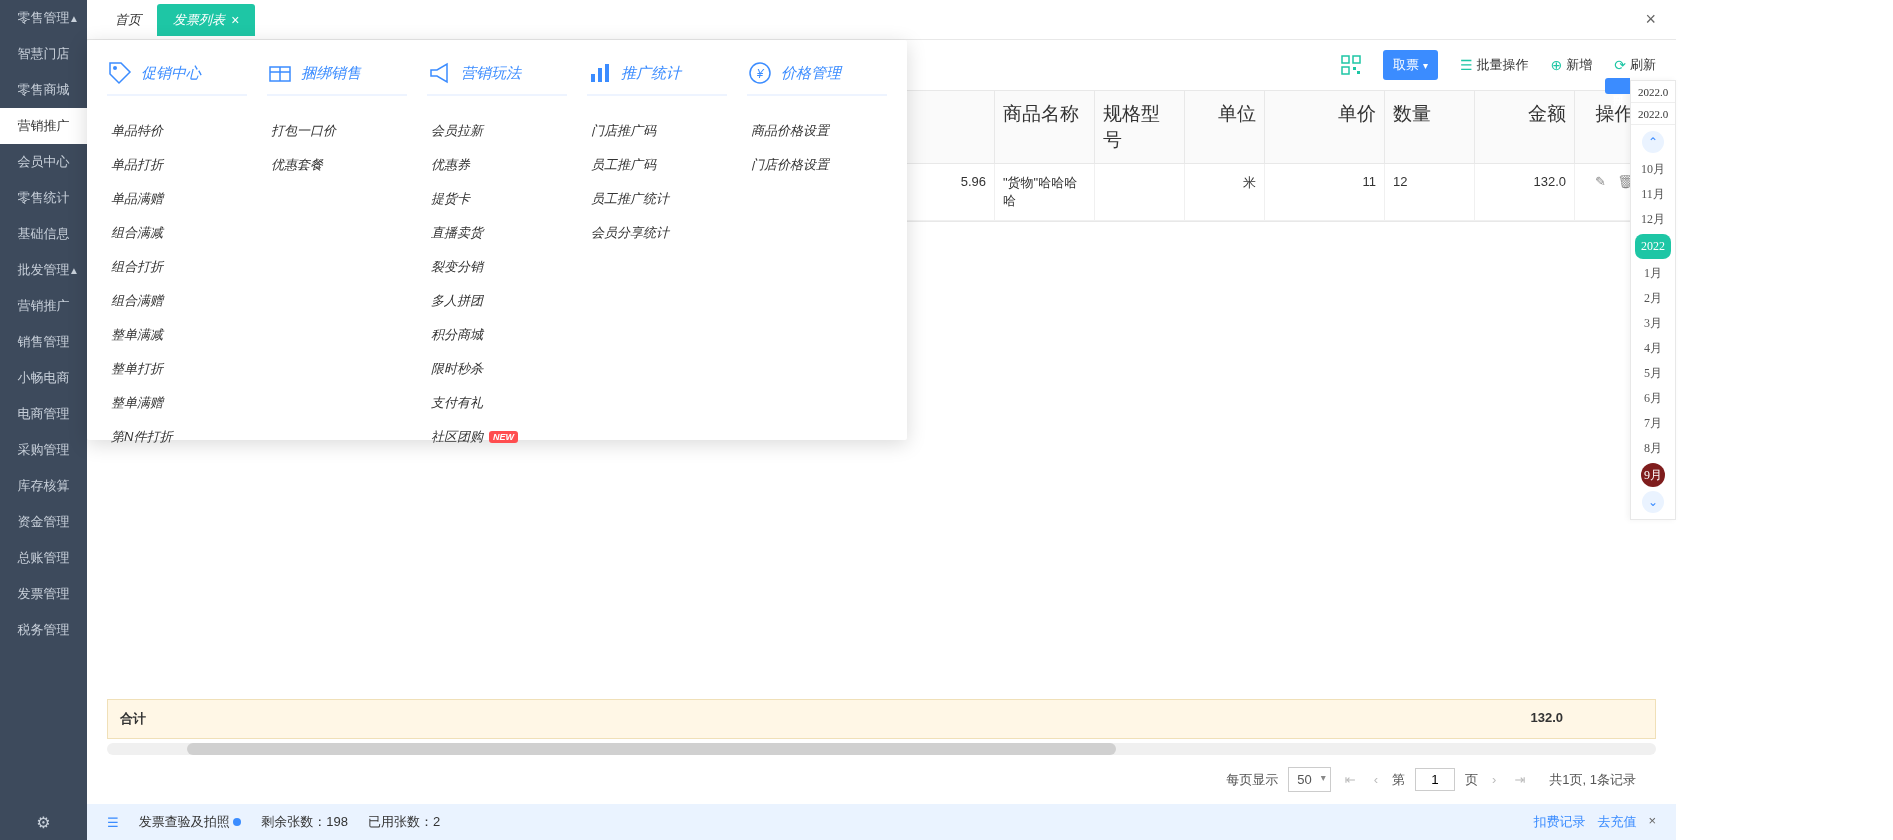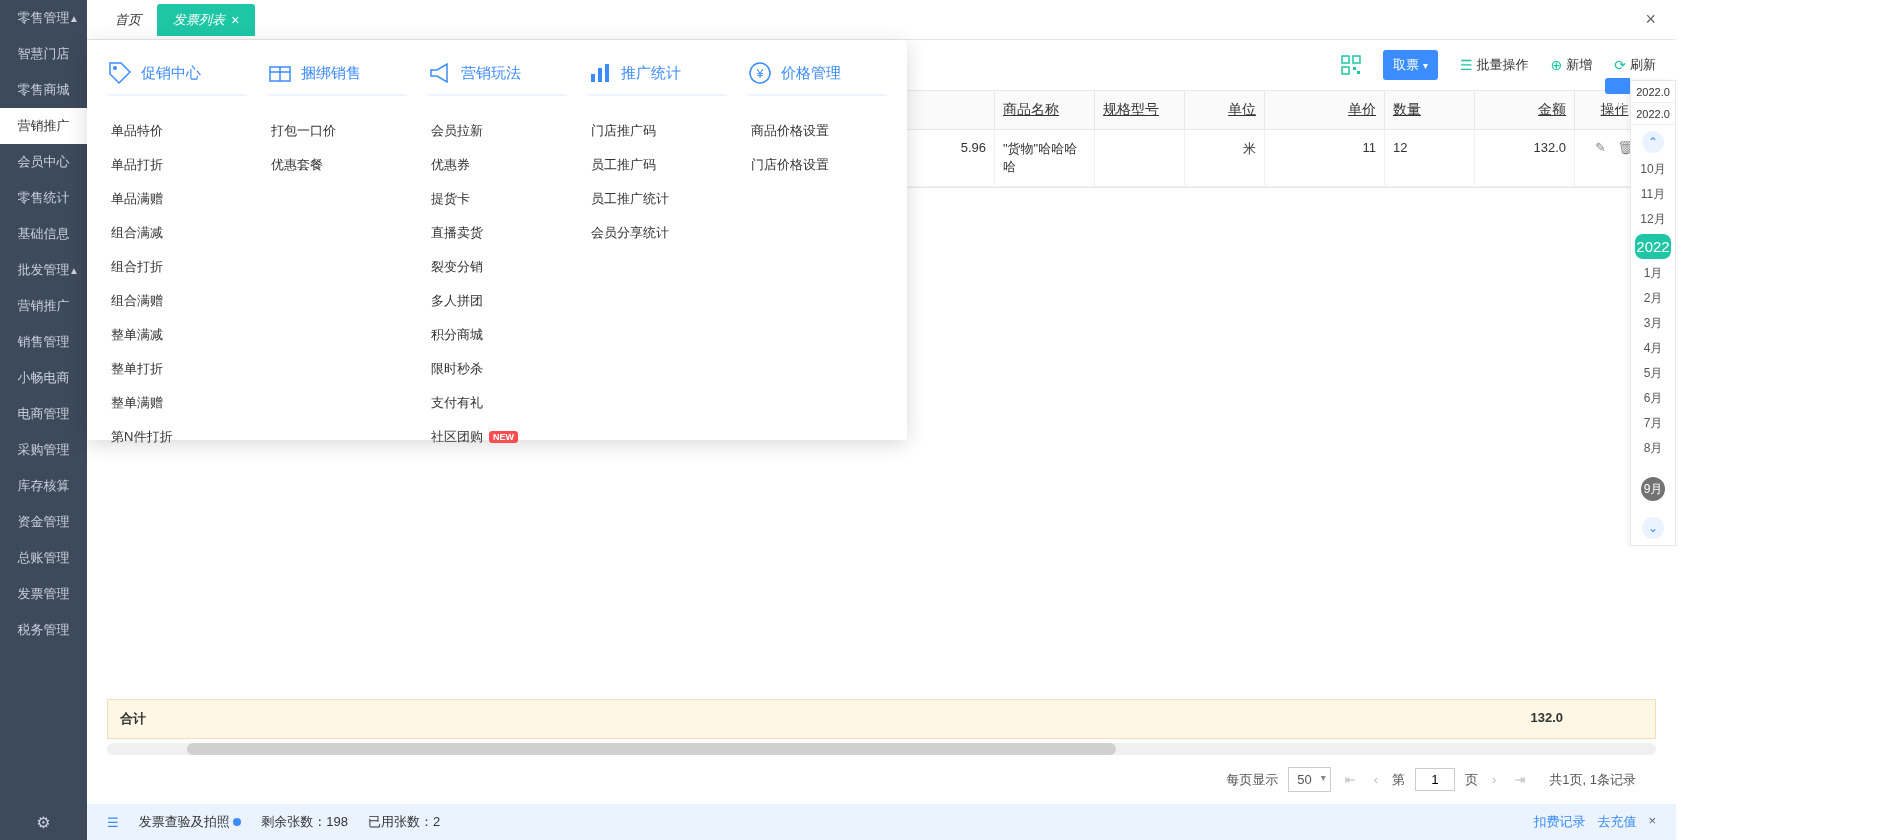--- a/index.html
+++ b/index.html
@@ -27,21 +27,21 @@
 .toolbar { height: 50px; display: flex; align-items: center; justify-content: flex-end; padding: 0 20px; gap: 22px; }
 .toolbar-btn { display: flex; align-items: center; gap: 4px; cursor: pointer; font-size: 13px; color: #333; }
 .toolbar-btn.primary { background: #3b8cff; color: #fff; padding: 6px 10px; border-radius: 3px; }
 .toolbar-icon { font-size: 14px; }
 .qr-icon { color: #1ec6a5; font-size: 18px; }
 
 
 .table-wrap { flex: 1; padding: 0 20px; display: flex; flex-direction: column; overflow: hidden; }
 .table { border: 1px solid #e8e8e8; }
 .thead { display: flex; background: #fafafa; border-bottom: 1px solid #e8e8e8; }
-.th { padding: 10px 8px; font-size: 14px; color: #333; border-right: 1px solid #e8e8e8; text-decoration: underline; }
+.th { padding: 10px 8px; font-size: 19px; color: #333; border-right: 1px solid #e8e8e8; }
 .tbody .tr { display: flex; border-bottom: 1px solid #f0f0f0; }
 .td { padding: 10px 8px; font-size: 13px; border-right: 1px solid #f0f0f0; }
 .col-name { flex: 0 0 100px; }
 .col-spec { flex: 0 0 90px; }
 .col-unit { flex: 0 0 80px; text-align: right; }
 .col-price { flex: 0 0 120px; text-align: right; }
 .col-qty { flex: 0 0 90px; }
 .col-amount { flex: 0 0 100px; text-align: right; }
 .col-op { flex: 0 0 80px; text-align: center; }
 .col-lead { flex: 1; }
@@ -65,33 +65,33 @@
 
 .statusbar { height: 36px; background: #eaf3ff; display: flex; align-items: center; padding: 0 20px; gap: 20px; font-size: 13px; }
 .status-icon { color: #3b8cff; }
 .status-dot { width: 8px; height: 8px; background: #3b8cff; border-radius: 50%; display: inline-block; }
 .statusbar .right { margin-left: auto; display: flex; gap: 12px; }
 .link { color: #3b8cff; cursor: pointer; }
 .statusbar .close { cursor: pointer; color: #666; }
 
 
 .mega { position: absolute; left: 87px; top: 40px; width: 820px; height: 400px; background: #fff; box-shadow: 0 4px 20px rgba(0,0,0,0.15); border-radius: 2px; padding: 20px 10px; display: flex; z-index: 10; }
-.mega-col { flex: 1; padding: 0 10px; }
+.mega-col { flex: 1; padding: 0 10px; font-style: italic; }
 .mega-head { display: flex; align-items: center; gap: 8px; color: #3b8cff; font-size: 15px; margin-bottom: 18px; border-bottom: 2px solid #eef4ff; padding-bottom: 8px; }
 .mega-head-icon { width: 26px; height: 26px; display: flex; align-items: center; justify-content: center; }
 .mega-item { padding: 8px 4px; font-size: 13px; color: #333; cursor: pointer; display: flex; align-items: center; gap: 6px; }
 .badge-new { background: #ff4d4f; color: #fff; font-size: 9px; padding: 1px 4px; border-radius: 3px; font-weight: bold; }
 
 
-.date-rail { position: absolute; right: 0; top: 48px; width: 46px; background: #fff; border: 1px solid #e8e8e8; box-shadow: -2px 0 6px rgba(0,0,0,0.05); z-index: 5; }
+.date-rail { position: absolute; right: 0; top: 48px; width: 46px; background: #fff; border: 1px solid #e8e8e8; box-shadow: -2px 0 6px rgba(0,0,0,0.05); z-index: 5; font-family: Liberation Serif, serif; }
 .rail-btn { position: absolute; right: 46px; top: 78px; background: #3b8cff; color: #fff; writing-mode: vertical-rl; padding: 8px 4px; font-size: 12px; border-radius: 3px 0 0 3px; z-index: 6; cursor: pointer; }
 .rail-item { height: 25px; display: flex; align-items: center; justify-content: center; font-size: 12px; cursor: pointer; color: #555; }
 .rail-item.scroll { color: #3b8cff; background: #eaf3ff; border-radius: 50%; width: 22px; height: 22px; margin: 4px auto; }
-.rail-item.active { background: #737373; color: #fff; border-radius: 50%; width: 24px; height: 24px; margin: 16px auto; text-align: right; }
-.rail-year { background: #1ec6a5; color: #fff; font-size: 15px; border-radius: 8px; margin: 2px 4px; }
+.rail-item.active { background: #7f1d1d; color: #fff; border-radius: 50%; width: 24px; height: 24px; margin: 2px auto; text-align: right; }
+.rail-year { background: #1ec6a5; color: #fff; font-size: 12px; border-radius: 8px; margin: 2px 4px; }
 .rail-dates { padding: 2px 0; }
 .rail-date-top { background:#fff; border-bottom:1px solid #eee; height:22px; display:flex; align-items:center; justify-content:center; font-size:11px; }
 
 svg { display: block; }
 </style>
 </head>
 <body>
 
 <div class="app">
 

